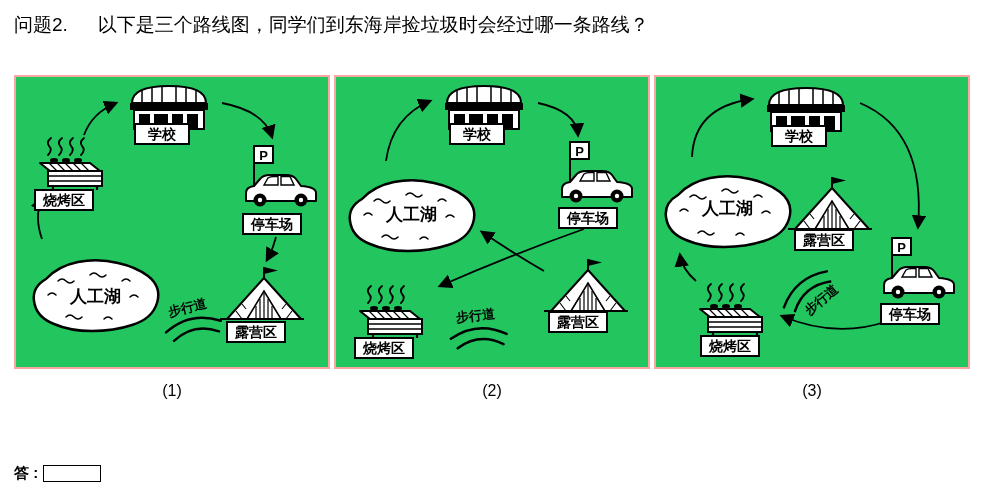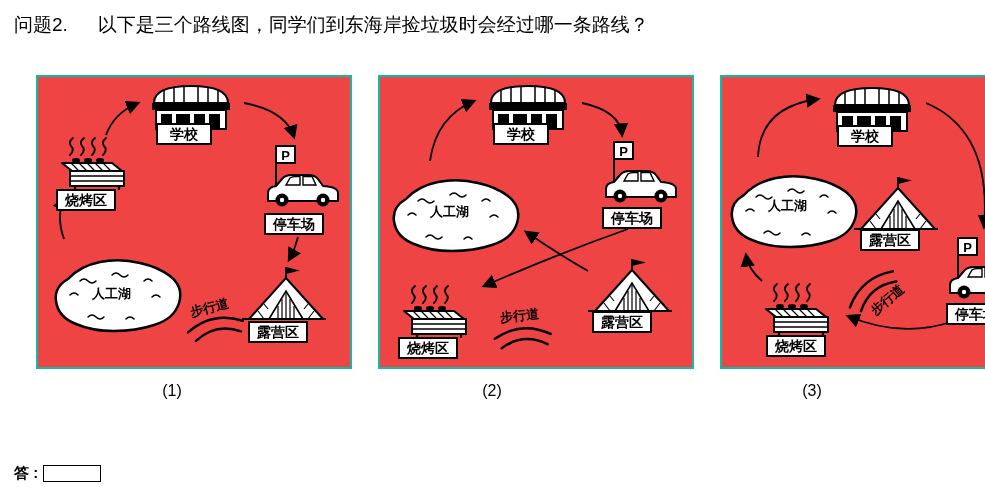--- a/index.html
+++ b/index.html
@@ -3,28 +3,28 @@
 <meta charset="utf-8">
 <style>
   html,body{margin:0;padding:0;}
   body{
     width:985px;height:500px;background:#fff;position:relative;overflow:hidden;
     font-family:"Liberation Sans","DejaVu Sans",sans-serif;color:#000;
   }
   .title{position:absolute;left:14px;top:12px;font-size:19px;white-space:nowrap;}
   .title .qnum{margin-right:30px;}
   .panels{position:absolute;left:14px;top:75px;display:flex;gap:4px;}
-  .panel{position:relative;width:312px;height:290px;border:2px solid #14b8a6;background:#ef4444;margin-left:22px;}
+  .panel{position:relative;width:312px;height:290px;border:2px solid #fca5a5;background:#22c55e;}
   .panel svg{position:absolute;left:0;top:0;}
   .loc-label{
     position:absolute;border:2px solid #000;background:#fff;
     font-size:14px;font-weight:bold;line-height:18px;height:18px;
     padding:0 7px;text-align:center;white-space:nowrap;min-width:38px;
   }
-  .lake-label{position:absolute;font-size:13px;font-weight:bold;white-space:nowrap;}
+  .lake-label{position:absolute;font-size:17px;font-weight:bold;white-space:nowrap;}
   .walk-label{position:absolute;font-size:13px;font-weight:bold;white-space:nowrap;}
   .panel-numbers{position:absolute;left:14px;top:382px;display:flex;gap:4px;}
   .panel-num{width:316px;text-align:center;font-size:16px;}
   .answer-row{position:absolute;left:14px;top:464px;display:flex;align-items:center;gap:5px;font-size:15px;font-weight:bold;}
   .answer-box{width:52px;height:15px;border:1px solid #000;background:#fff;outline:none;padding:0 2px;font-size:13px;}
 </style>
 </head>
 <body>
 
 <svg width="0" height="0" style="position:absolute" aria-hidden="true">

